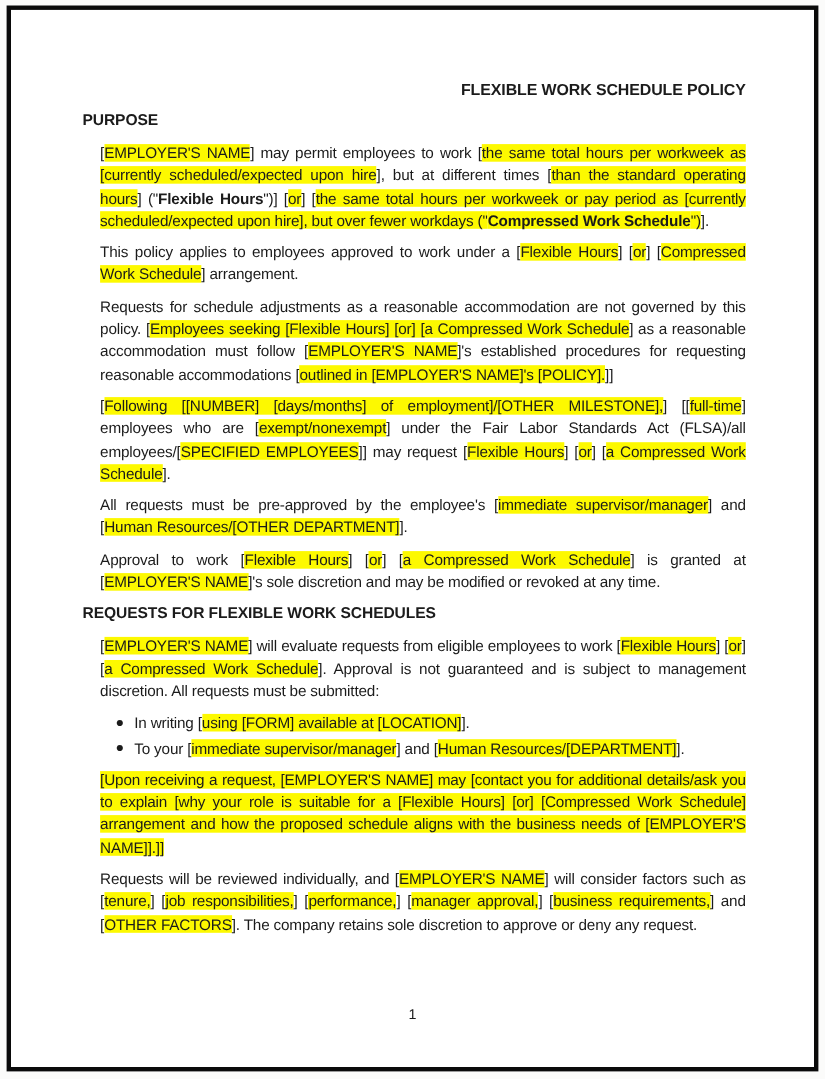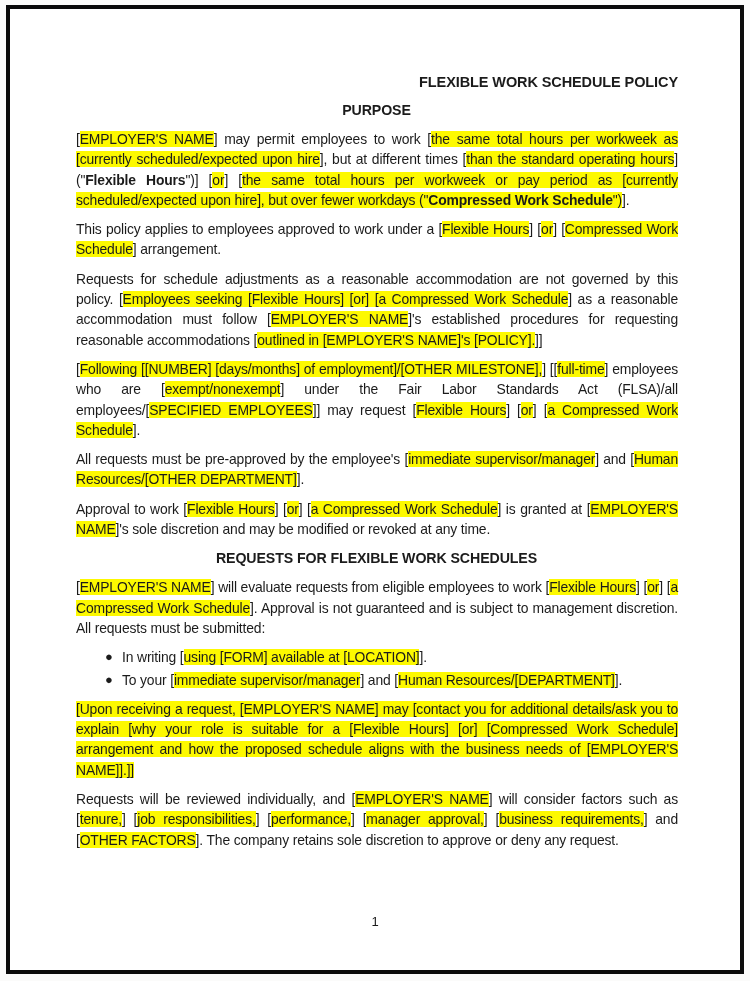--- a/index.html
+++ b/index.html
@@ -37,28 +37,27 @@
     font-size: 14.5px;
     letter-spacing: -0.1px;
     margin: 0 0 10px 0;
   }
   .heading {
     font-weight: bold;
     font-size: 14.2px;
     letter-spacing: -0.1px;
     margin: 0 0 9px 0;
     line-height: 20px;
-    text-align: center;
   }
   .para {
     font-size: 13.9px;
     letter-spacing: -0.15px;
     line-height: 20.3px;
     text-align: justify;
-    margin: 0 0 9px 1px;
+    margin: 0 0 9px 16px;
   }
   .para:last-child { margin-bottom: 0; }
   .hl { background: var(--hl); }
   .b { font-weight: bold; }
   ul.bullets {
     list-style: none;
     margin: 0 0 9px 0;
     padding: 0 0 0 30px;
   }
   ul.bullets li {

